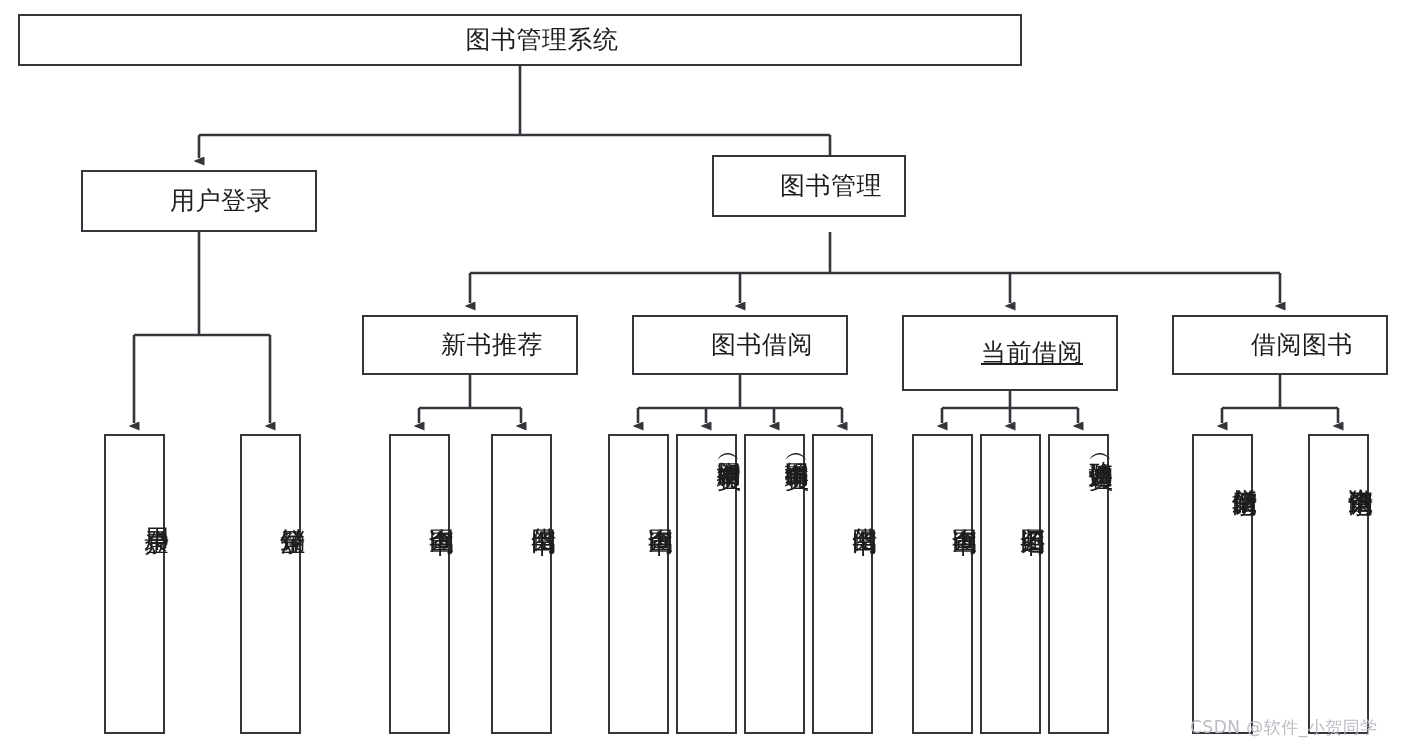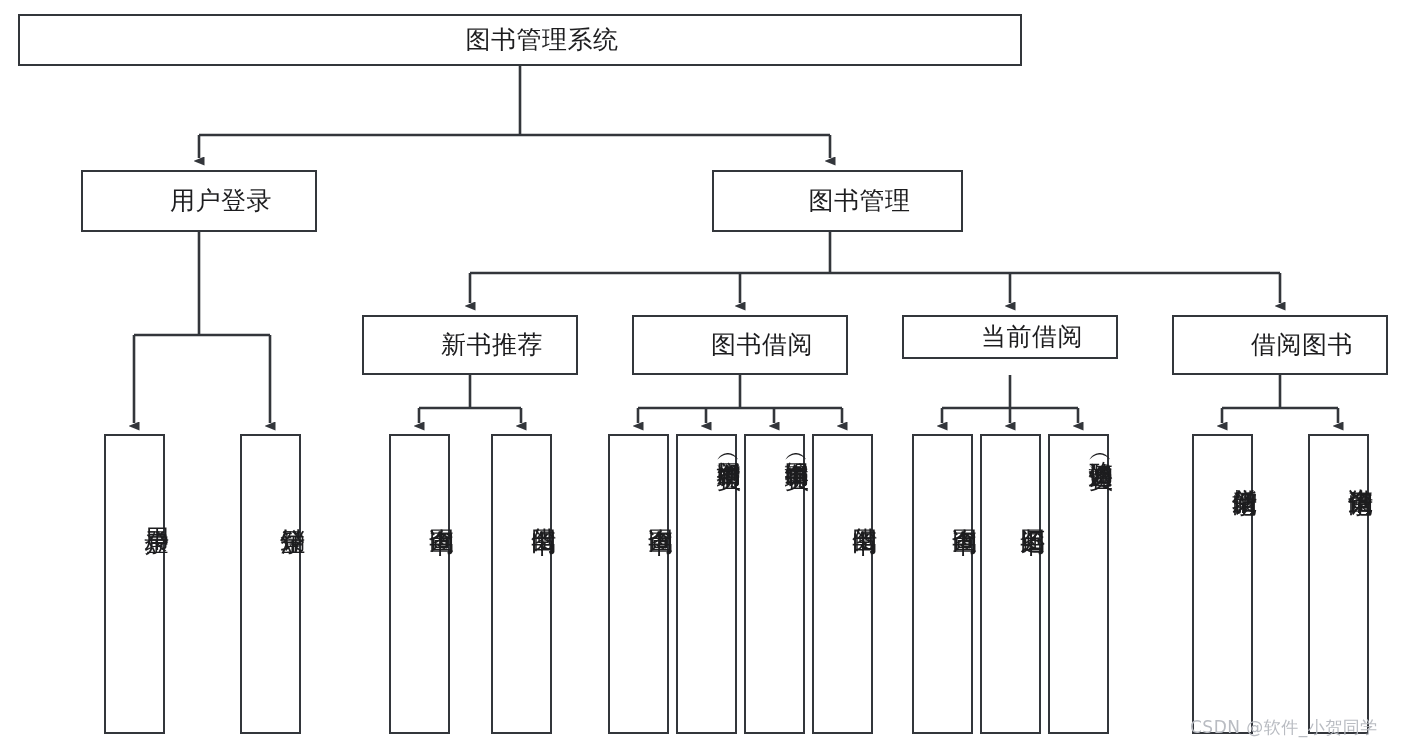--- a/index.html
+++ b/index.html
@@ -131,31 +131,31 @@
     </g>
   </svg>
 
   <div class="node root h" style="left:18px; top:14px; width:1004px; height:52px;">
     <span class="label">图书管理系统</span>
   </div>
 
   <div class="node h" style="left:81px; top:170px; width:236px; height:62px;">
     <span class="label">用户登录</span>
   </div>
-  <div class="node h" style="left:712px; top:170px; width:251px; height:62px;">
+  <div class="node h" style="left:712px; top:155px; width:194px; height:62px;">
     <span class="label">图书管理</span>
   </div>
 
   <div class="node h" style="left:632px; top:315px; width:216px; height:60px;">
     <span class="label">图书借阅</span>
   </div>
   <div class="node h" style="left:362px; top:315px; width:216px; height:60px;">
     <span class="label">新书推荐</span>
   </div>
-  <div class="node h" style="left:902px; top:315px; width:216px; height:44px;">
+  <div class="node h" style="left:902px; top:315px; width:216px; height:76px;text-decoration:underline;">
     <span class="label">当前借阅</span>
   </div>
   <div class="node h" style="left:1172px; top:315px; width:216px; height:60px;">
     <span class="label">借阅图书</span>
   </div>
 
   <div class="node v" style="left:104px; top:434px; width:61px; height:300px; padding-top:72px;">
     <span class="label">用户登录</span>
   </div>
   <div class="node v" style="left:240px; top:434px; width:61px; height:300px; padding-top:72px;">

